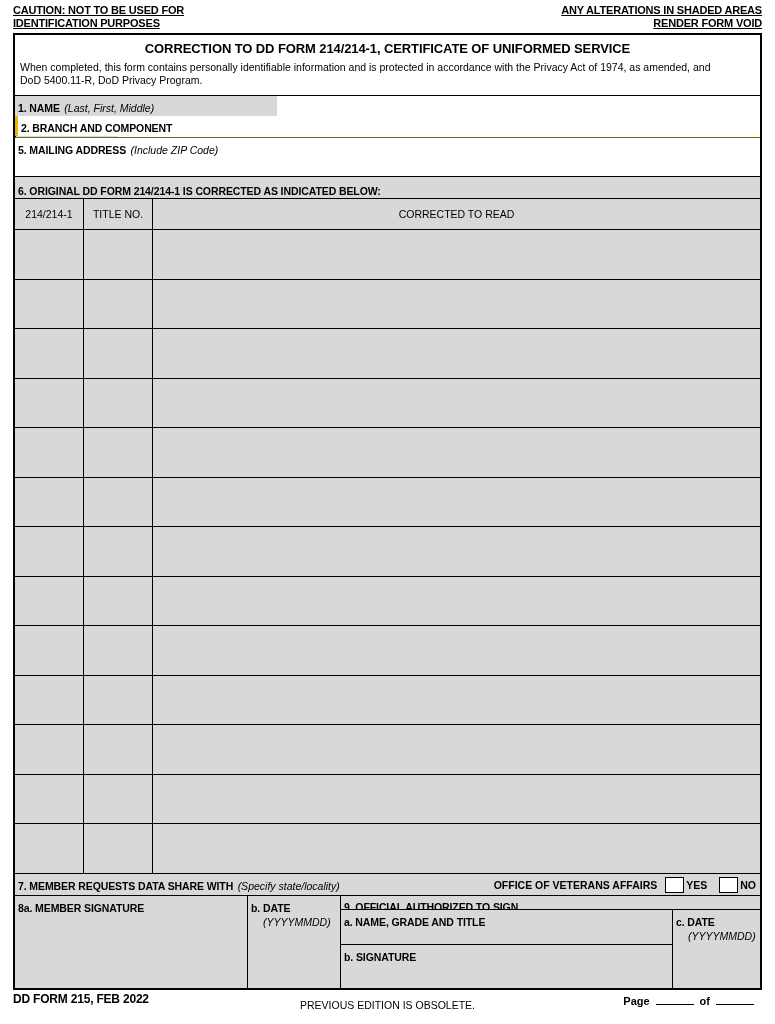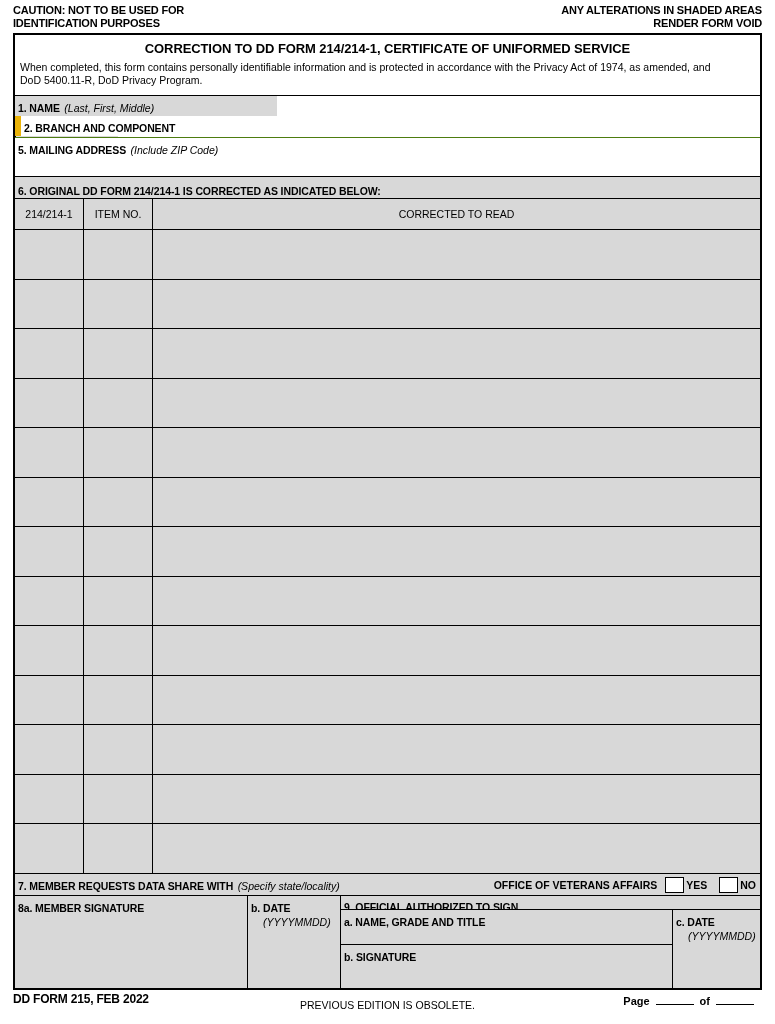--- a/index.html
+++ b/index.html
@@ -11,20 +11,21 @@
     color: #000;
     overflow: hidden;
   }
 
   
   .caution-bar {
     position: absolute;
     top: 4px; left: 13px; width: 749px;
     display: flex;
     justify-content: space-between;
+    text-decoration: underline;
   }
   .caution-left, .caution-right {
     font-size: 11px; font-weight: bold; line-height: 1.18;
     letter-spacing: -0.2px;
   }
   .caution-right { text-align: right; }
 
   
   .form {
     position: absolute;
@@ -47,21 +48,21 @@
     font-size: 13px; font-weight: bold;
     letter-spacing: -0.1px;
     margin-bottom: 5px;
   }
   .privacy { font-size: 10.5px; line-height: 1.25; }
 
   
   .sec-row1 { height: 42px; border-top: 1px solid #000; display: flex; flex-direction: column; }
   .sec-row1 > div { padding: 2px 0 0 3px; }
   .cell-name   { width: 262px; }
-  .cell-branch { width: 272px; border-left: 6px solid #eab308; background: #fff; }
+  .cell-branch { width: 272px; border-left: 3px solid #eab308; background: #fff; }
   .cell-dodid  { width: 103px; border-left: 1px solid #000; }
   .cell-serial { flex: 1;      border-left: 1px solid #000; }
 
   
   .sec-row5 { height: 39px; border-top: 1px solid #4d7c0f; padding: 2px 0 0 3px; background: #fff; }
 
   
   .sec-bar6 { height: 22px; border-top: 1px solid #000; padding: 4px 0 0 3px; }
 
   
@@ -185,21 +186,21 @@
     <span class="hint">(Include ZIP Code)</span>
     <span></span>
   </div>
 
   <div class="sec-bar6 shade">
     <span class="lbl">6. ORIGINAL DD FORM 214/214-1 IS CORRECTED AS INDICATED BELOW:</span>
   </div>
 
   <div class="sec-thead shade">
     <div class="tcol1">214/214-1</div>
-    <div class="tcol2">ITEM NO.</div>
+    <div class="tcol2">TITLE NO.</div>
     <div class="tcol3">CORRECTED TO READ</div>
   </div>
 
   <div class="sec-tbody shade">
       <div class="trow">
         <div class="tc1"></div>
         <div class="tc2"></div>
         <div class="tc3"></div>
       </div>
       <div class="trow">

